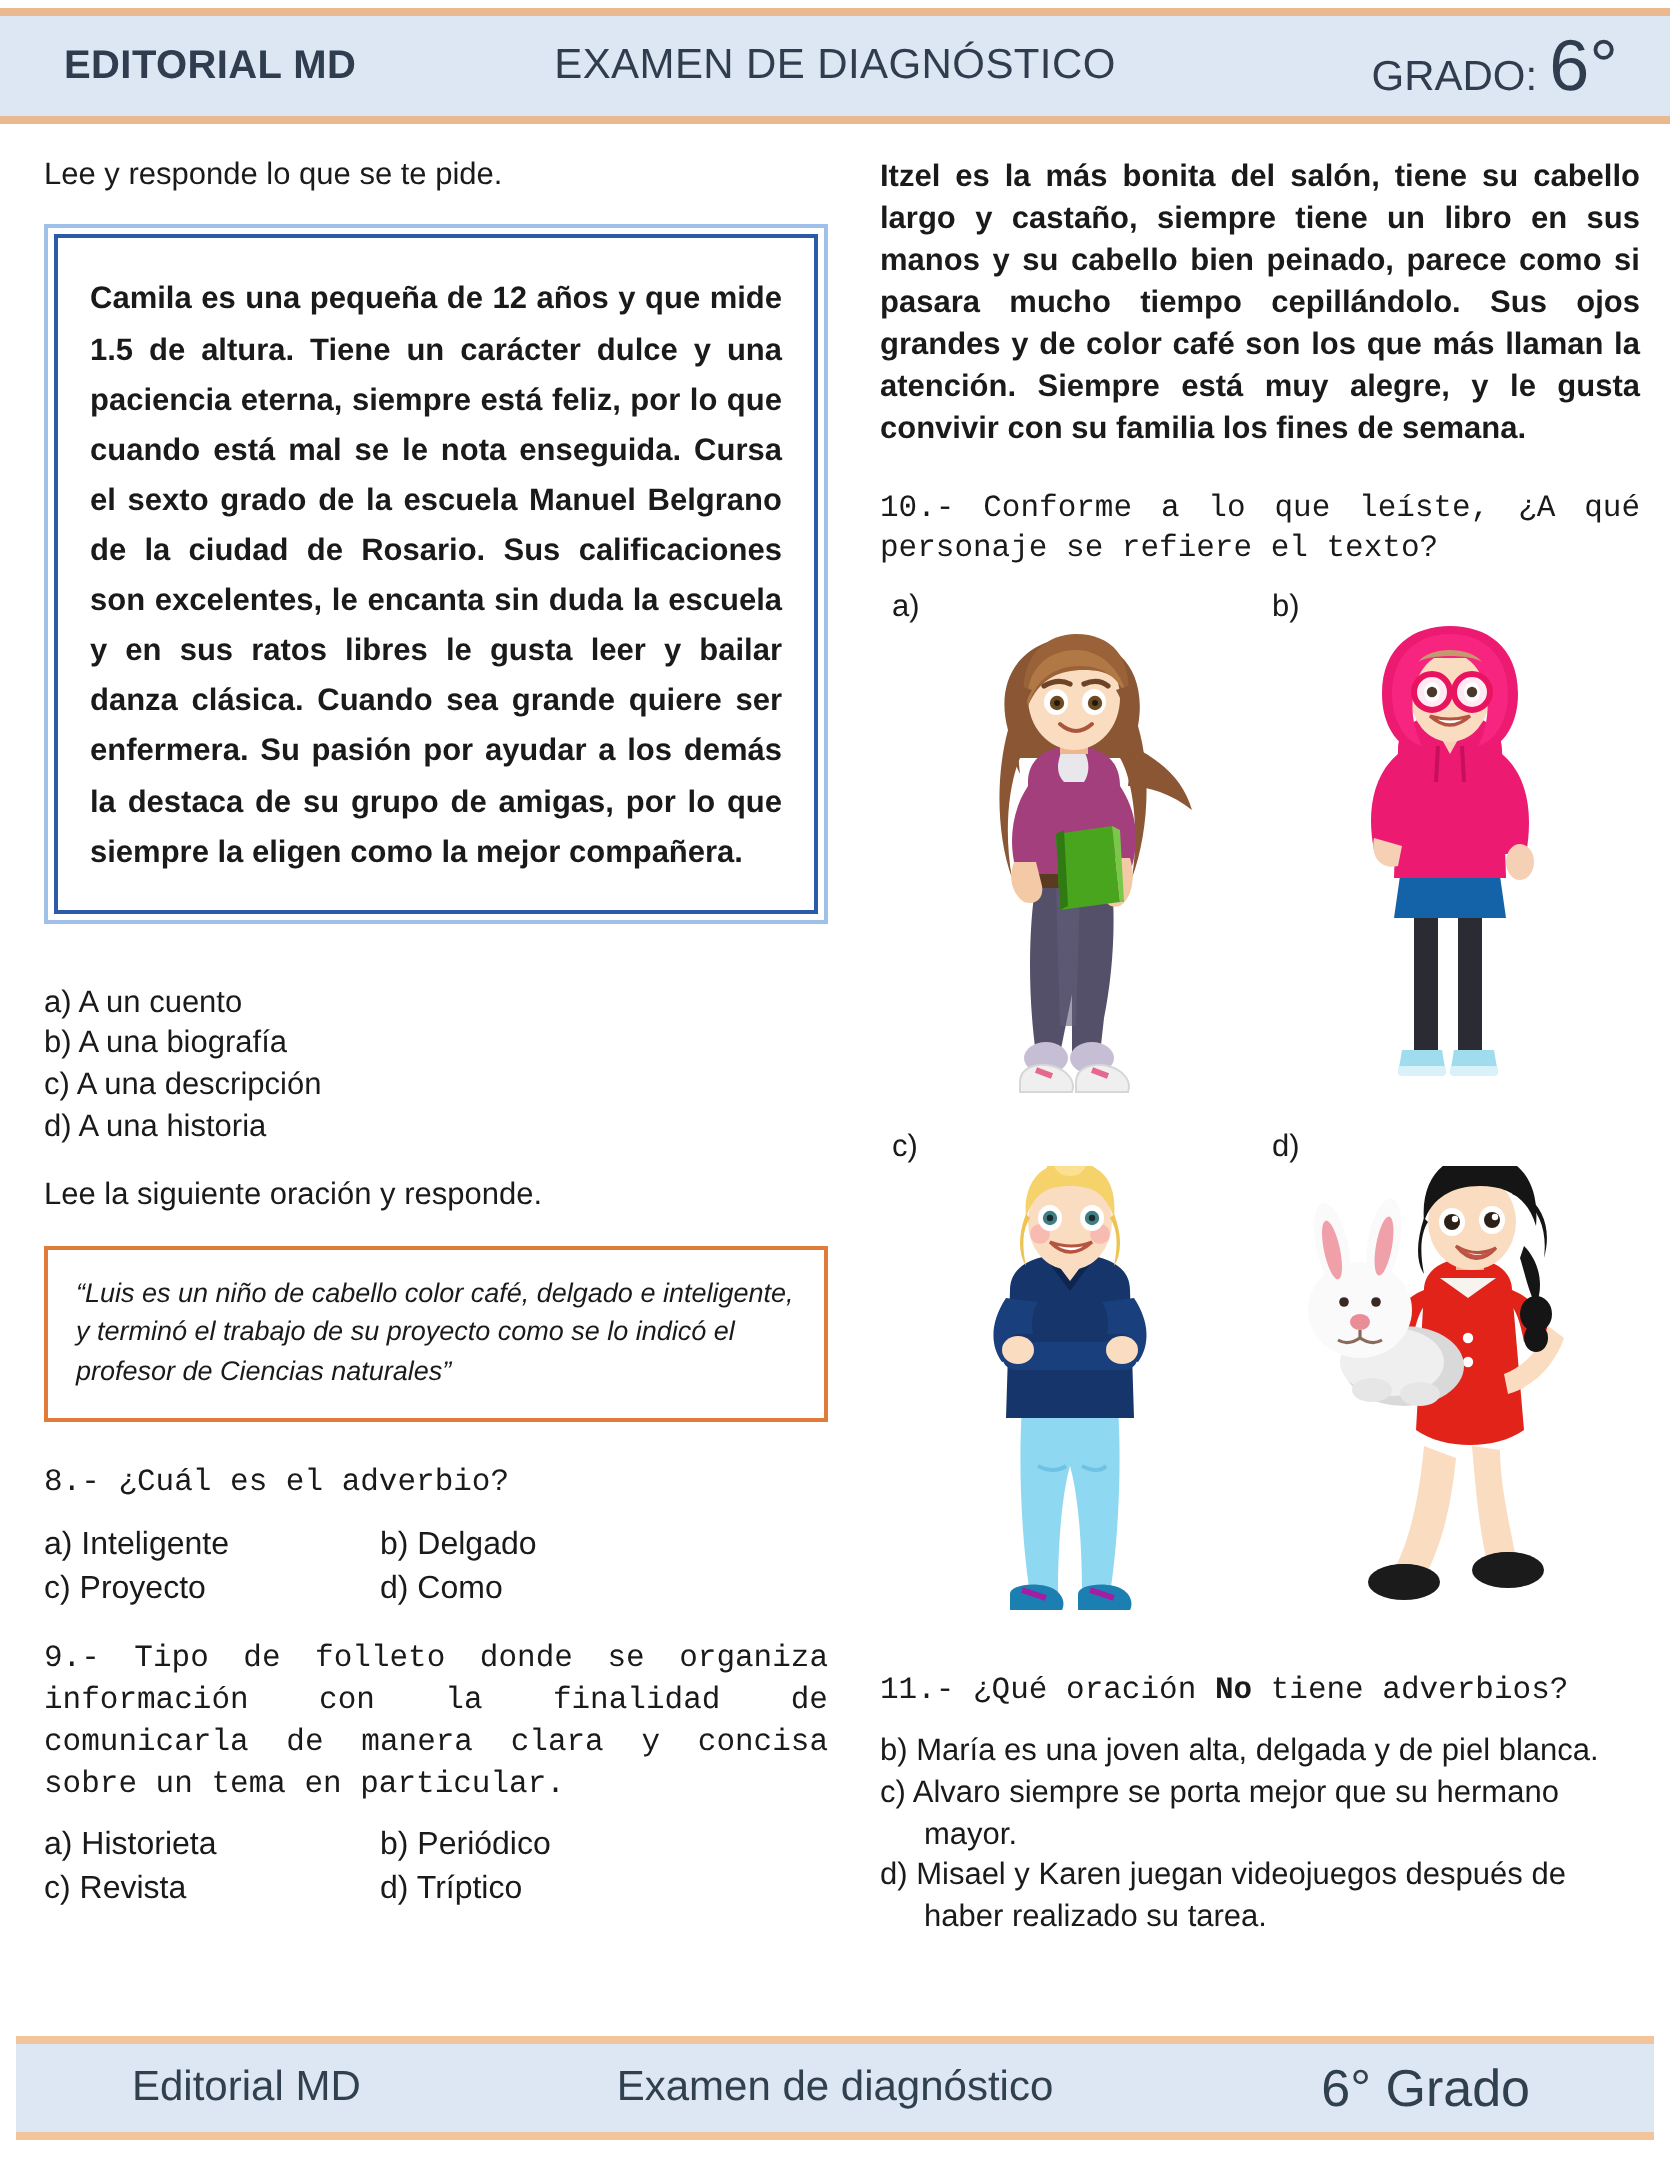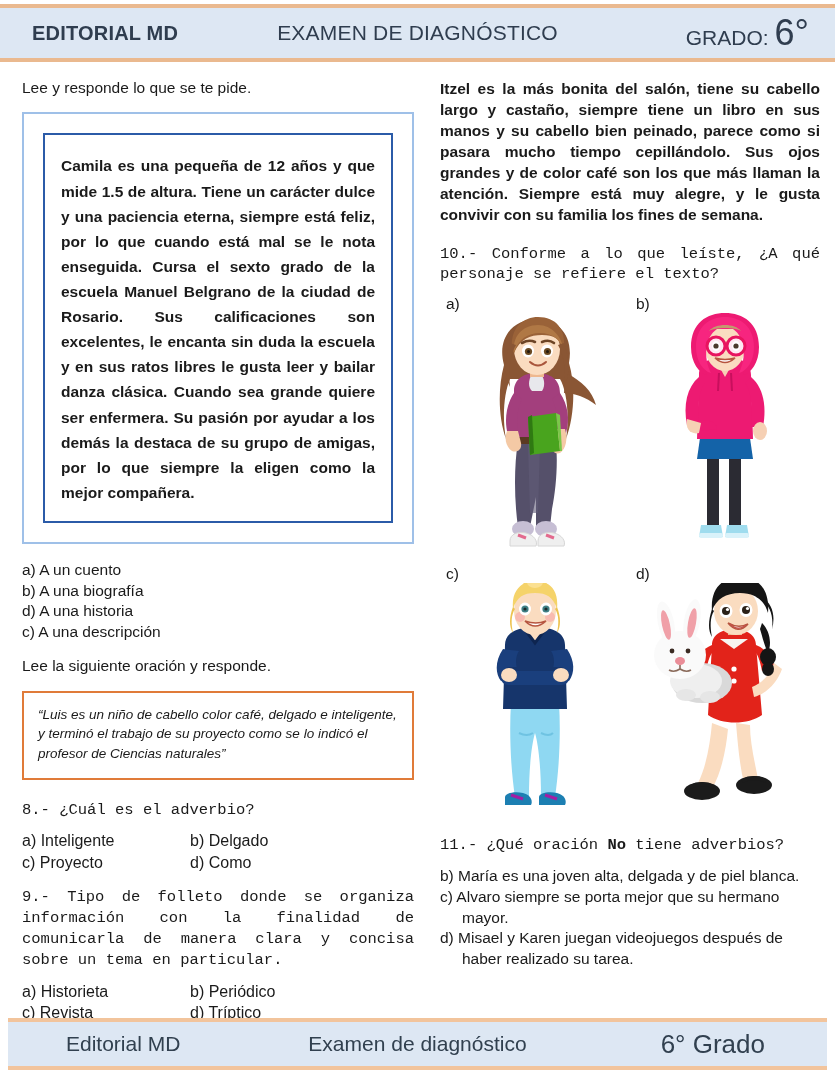--- a/index.html
+++ b/index.html
@@ -108,23 +108,23 @@
   .opt-hang {
     font-size: 15.5px;
     line-height: 1.33;
     padding-left: 22px;
     text-indent: -22px;
   }
 
   
   .blue-box {
     border: 2px solid #9fc0e8;
-    padding: 19px;
+    padding: 3px;
     background: #fff;
-    margin-bottom: 16px;
+    margin-bottom: 30px;
   }
   .blue-box-inner {
     border: 2px solid #2b5ba8;
     padding: 18px 16px 16px 16px;
   }
   .blue-box-inner p {
     margin: 0;
     font-size: 15.5px;
     font-weight: bold;
     line-height: 1.62;
@@ -199,22 +199,22 @@
 
   <div class="blue-box">
     <div class="blue-box-inner">
       <p>Camila es una pequeña de 12 años y que mide 1.5 de altura. Tiene un carácter dulce y una paciencia eterna, siempre está feliz, por lo que cuando está mal se le nota enseguida. Cursa el sexto grado de la escuela Manuel Belgrano de la ciudad de Rosario. Sus calificaciones son excelentes, le encanta sin duda la escuela y en sus ratos libres le gusta leer y bailar danza clásica. Cuando sea grande quiere ser enfermera. Su pasión por ayudar a los demás la destaca de su grupo de amigas, por lo que siempre la eligen como la mejor compañera.</p>
     </div>
   </div>
 
   <div class="opts">
     <span class="opt-row">a) A un cuento</span>
     <span class="opt-row">b) A una biografía</span>
+    <span class="opt-row">c) A una descripción</span>
     <span class="opt-row">d) A una historia</span>
-    <span class="opt-row">c) A una descripción</span>
   </div>
 
   <p class="prompt">Lee la siguiente oración y responde.</p>
 
   <div class="orange-box">
     <p>“Luis es un niño de cabello color café, delgado e inteligente, y terminó el trabajo de su proyecto como se lo indicó el profesor de Ciencias naturales”</p>
   </div>
 
   <p class="question">8.- ¿Cuál es el adverbio?</p>
   <div class="opts-two-col">

